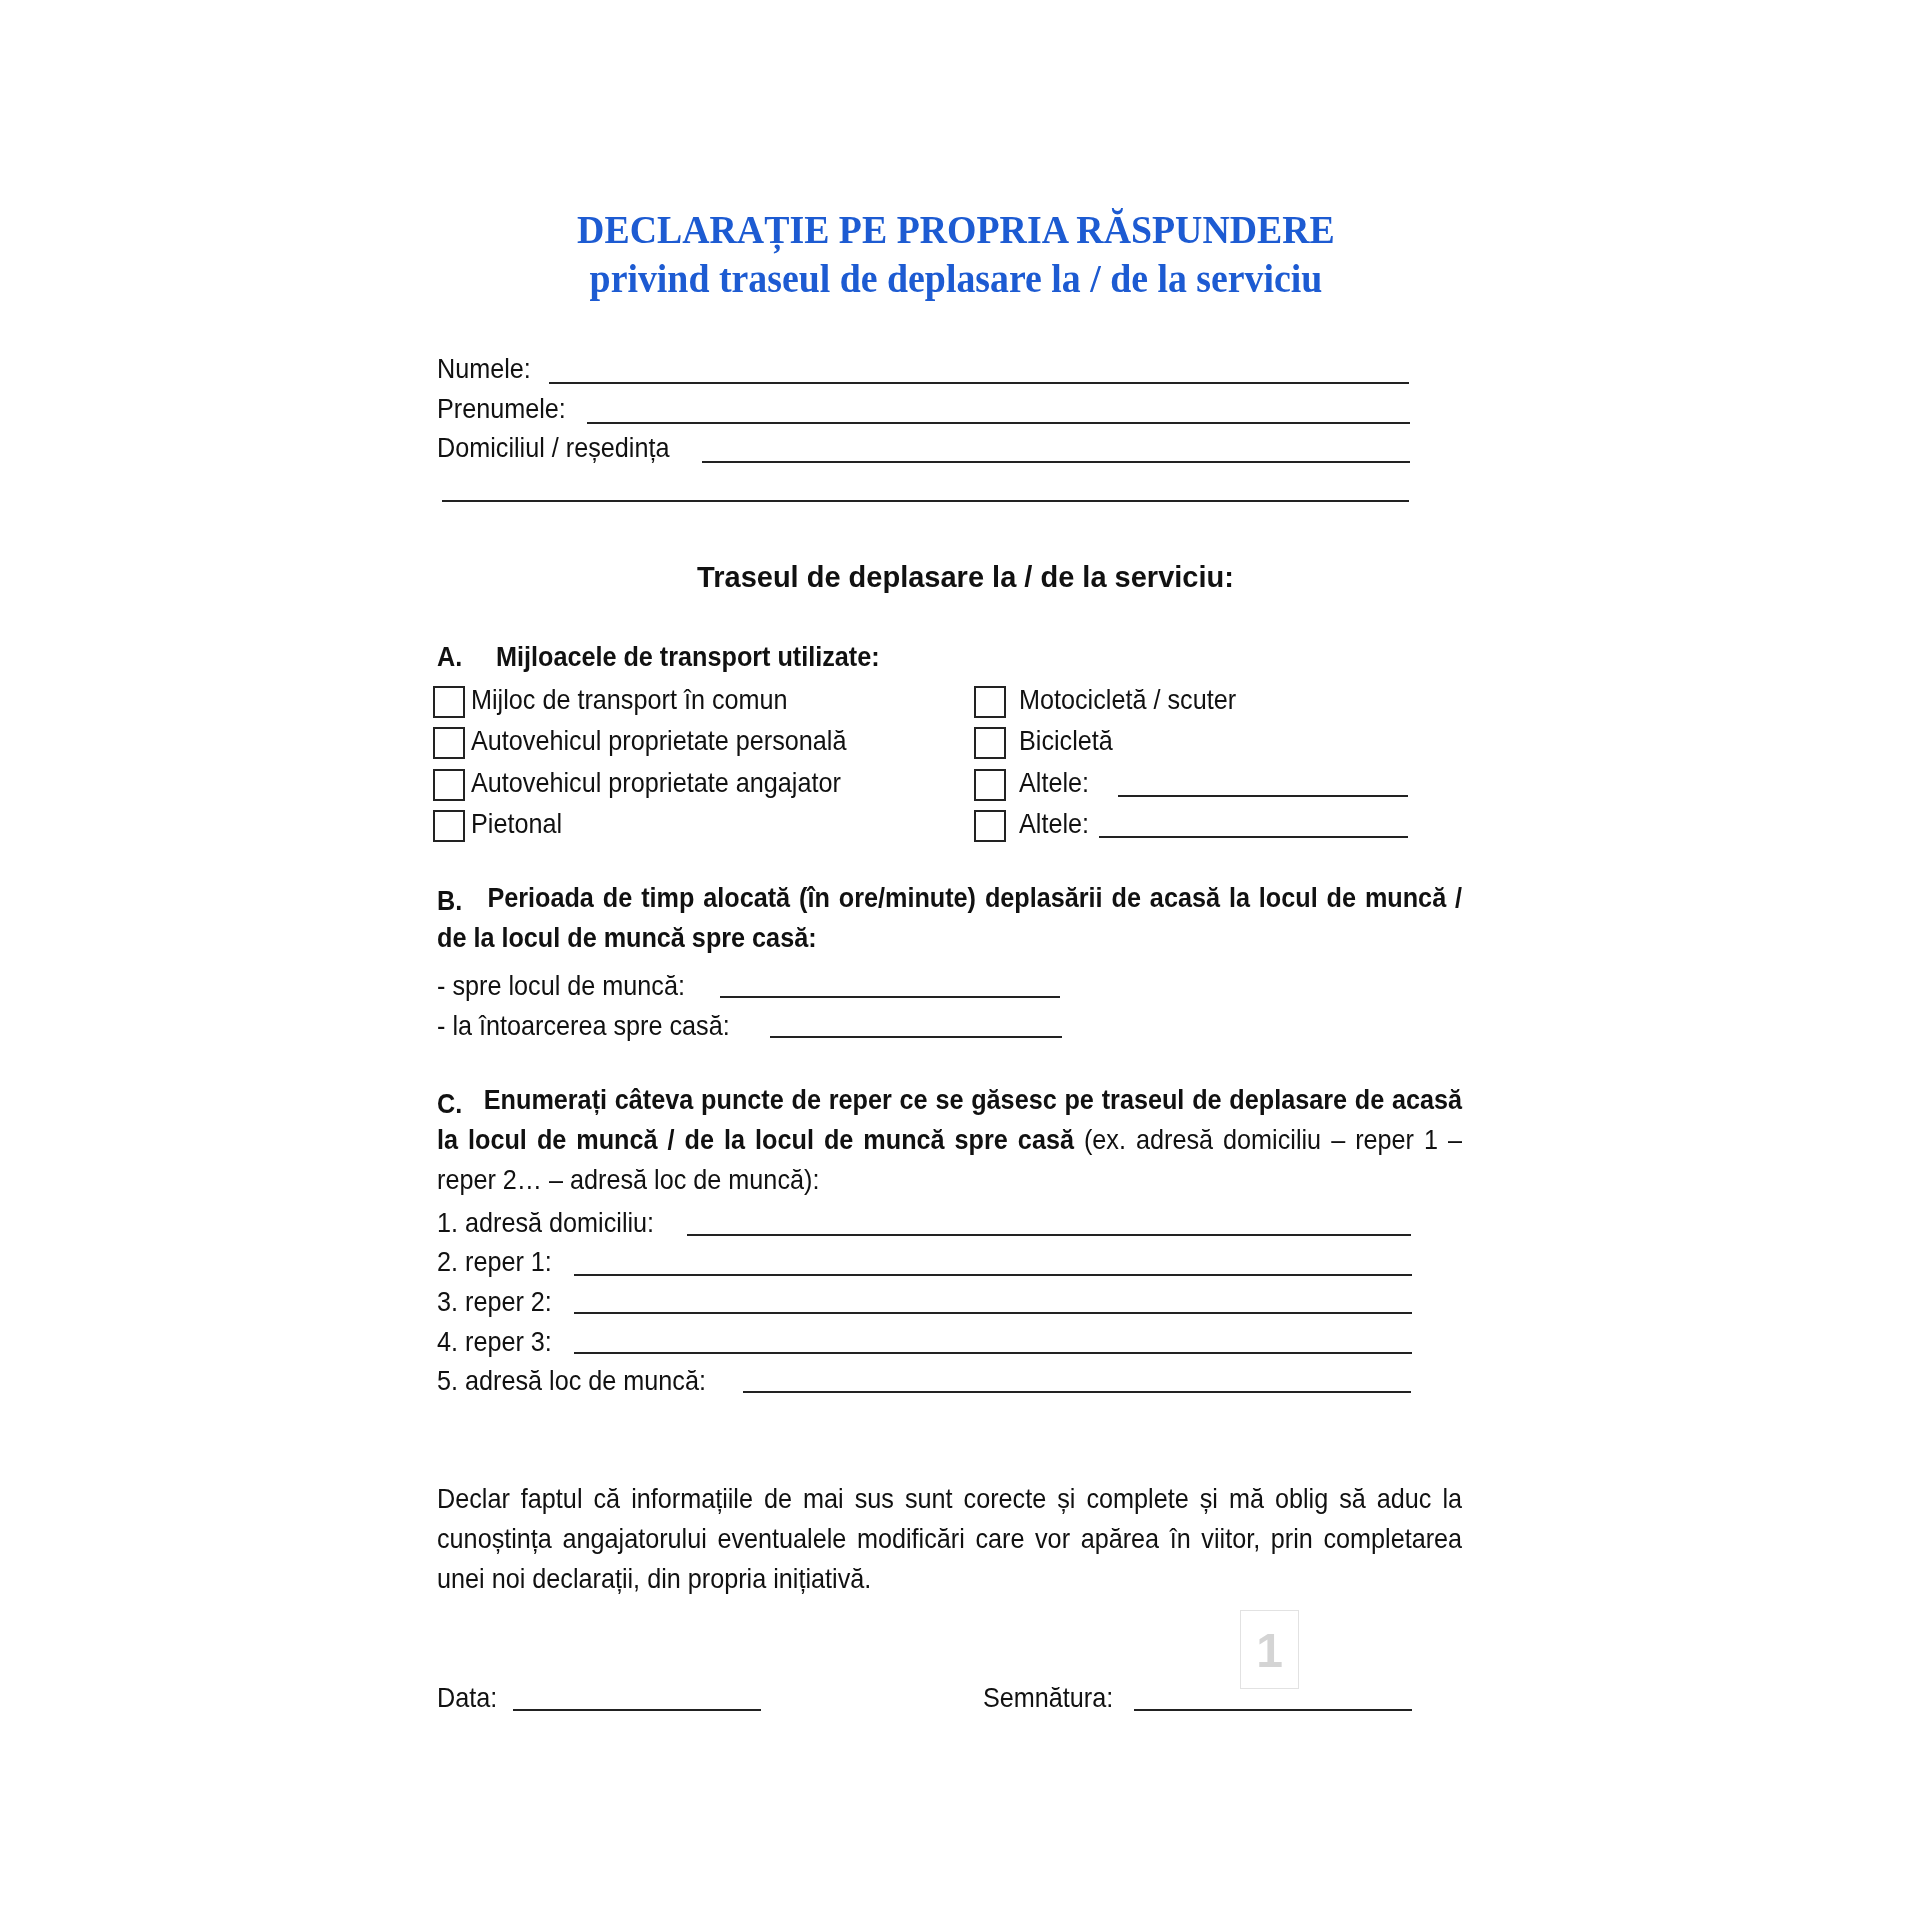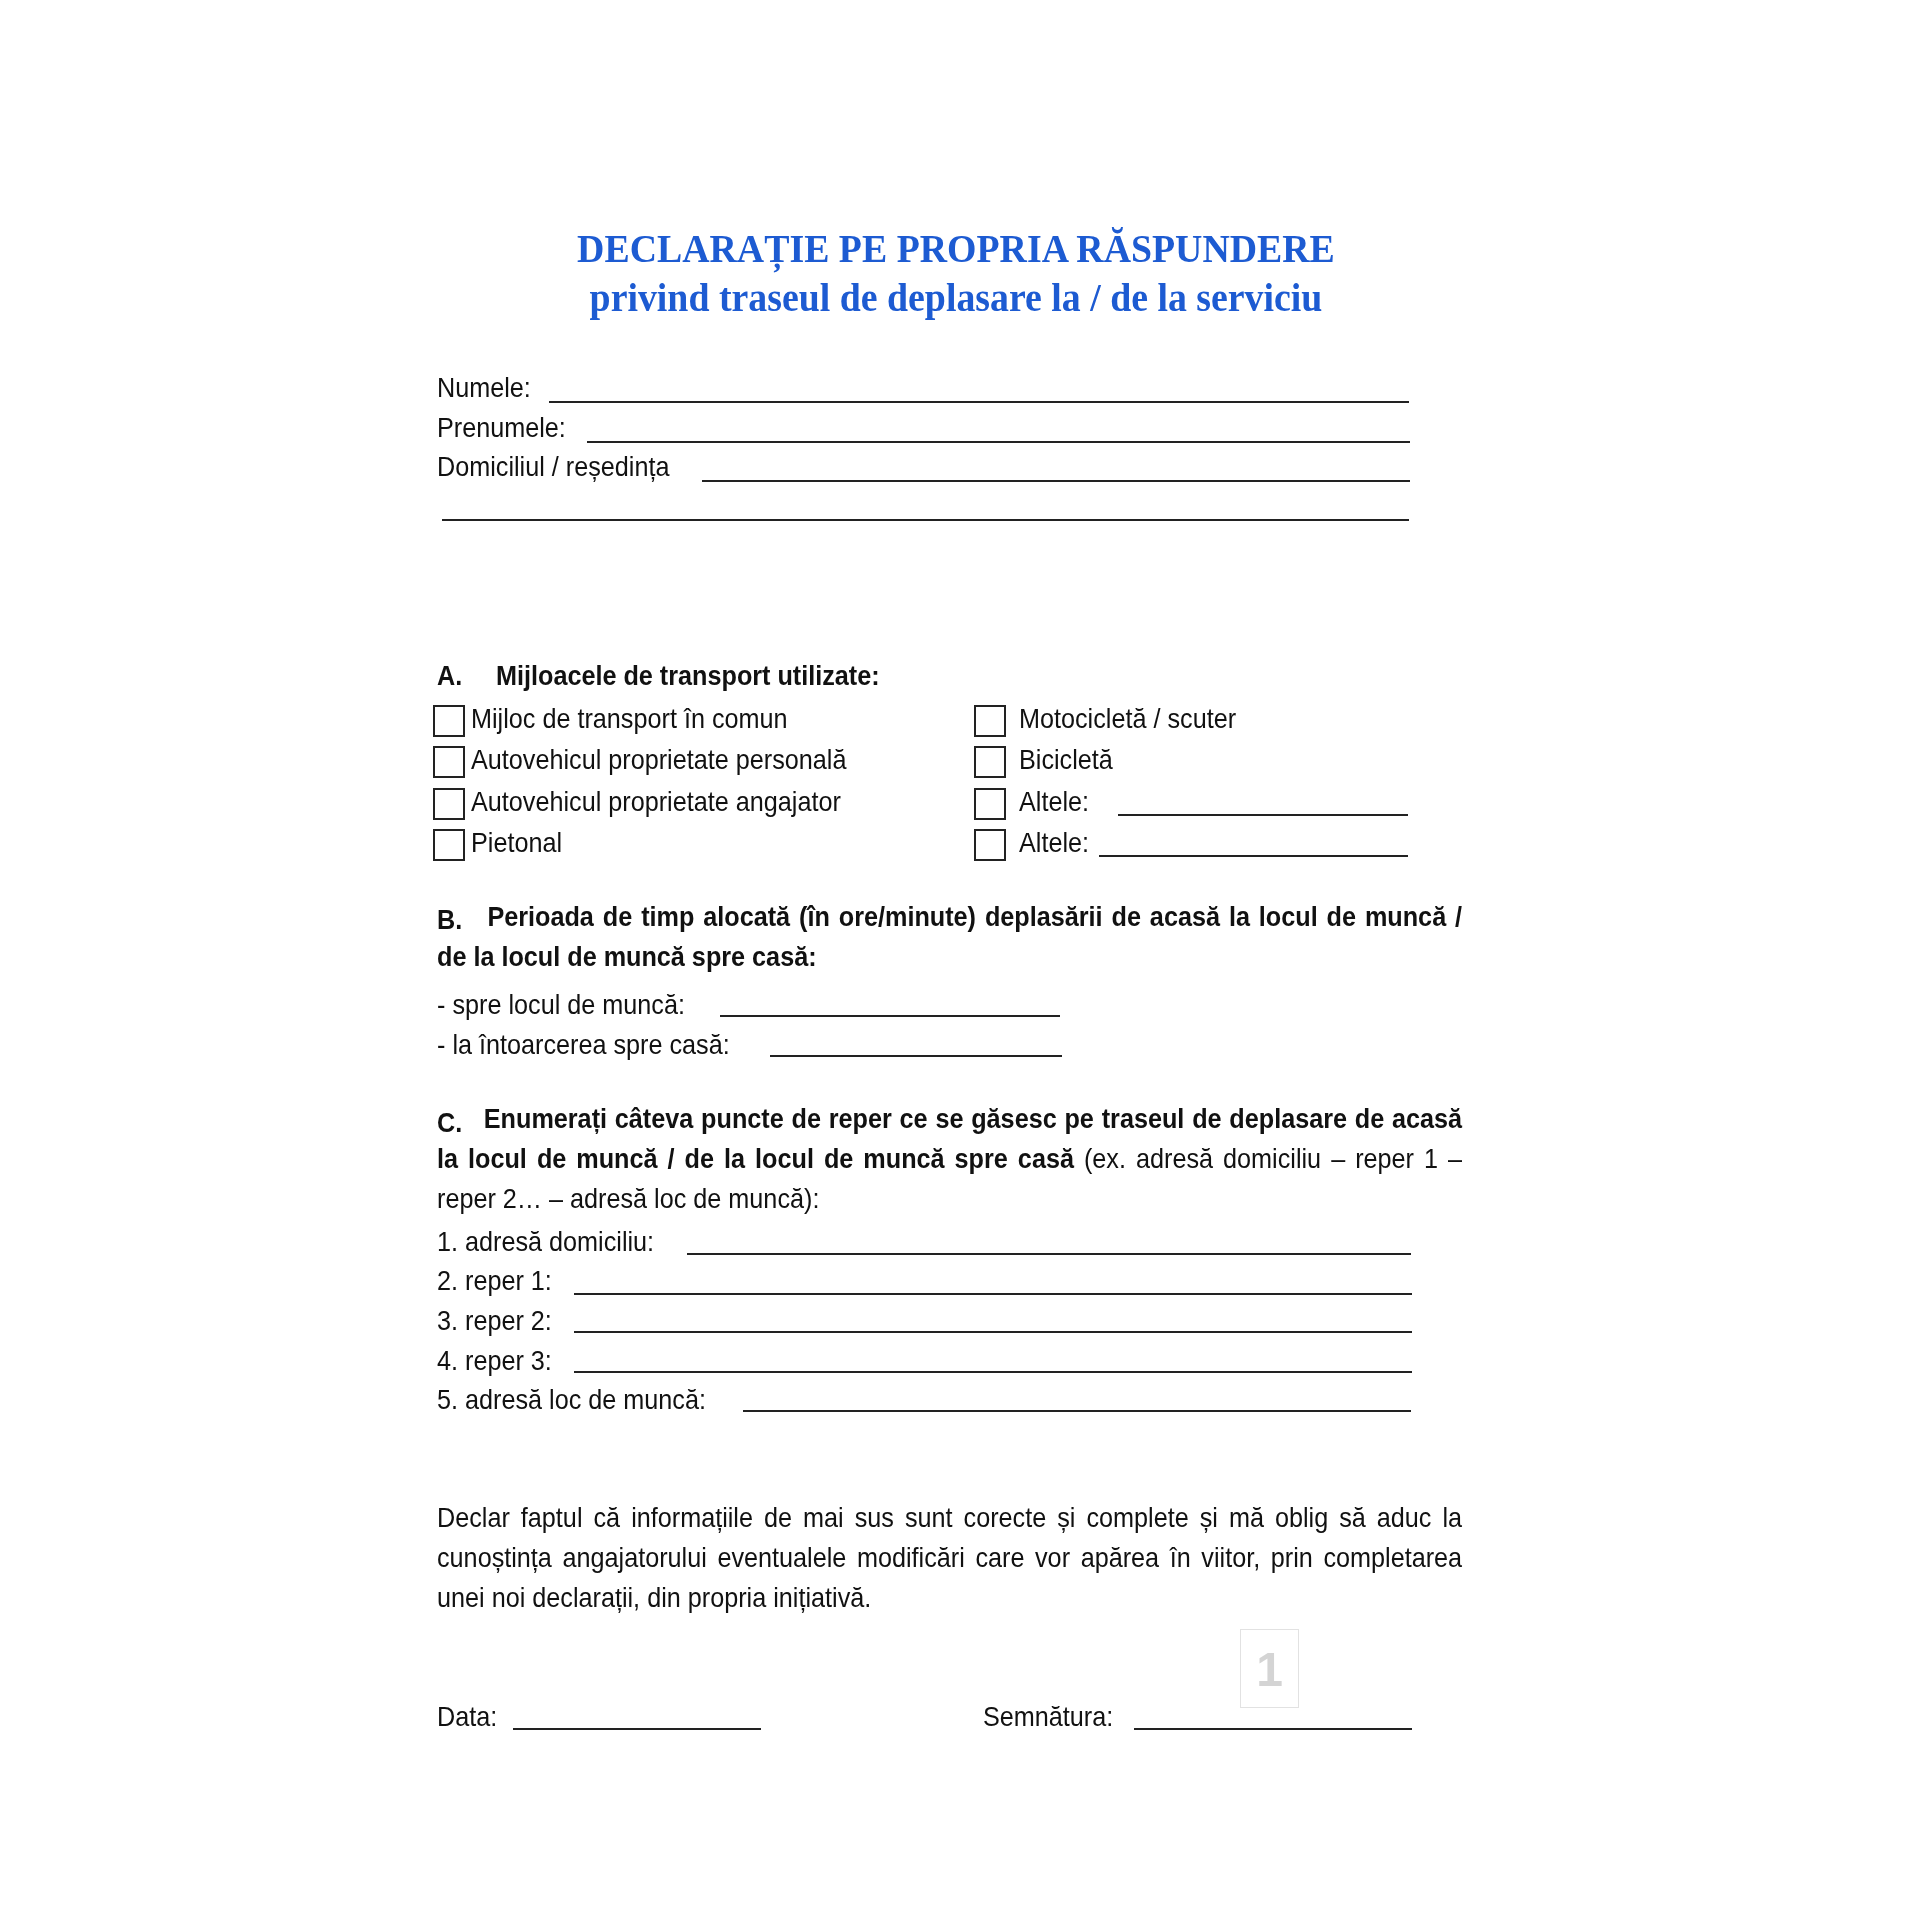--- a/index.html
+++ b/index.html
@@ -1,17 +1,17 @@
 <!DOCTYPE html>
 <html><head>
 <meta charset="utf-8">
 <style>
   html, body { margin: 0; padding: 0; background: #ffffff; }
   body { width: 1931px; height: 1931px; position: relative; overflow: hidden; }
-  .page { position: absolute; left: 0; top: 0; width: 1931px; height: 1453px; background: #fff; margin-top: 19px; }
+  .page { position: absolute; left: 0; top: 0; width: 1931px; height: 1453px; background: #fff; }
   .abs { position: absolute; white-space: nowrap; }
   .title {
     font-family: "Liberation Serif", "DejaVu Serif", serif;
     font-weight: bold; color: #1d5bd2; font-size: 39px; line-height: 1;
     left: 0; width: 1912px; text-align: center;
     transform-origin: 956px 0; transform: scaleX(0.97);
   }
   .sans {
     font-family: "Liberation Sans", "DejaVu Sans", sans-serif;
     color: #111; font-size: 28px; line-height: 1;
@@ -45,20 +45,21 @@
   <div class="uline" style="left:549px; top:382px; width:860px;"></div>
 
   <div class="abs sans" style="left:437px; top:395px;">Prenumele:</div>
   <div class="uline" style="left:587px; top:422px; width:823px;"></div>
 
   <div class="abs sans" style="left:437px; top:434px;">Domiciliul / reședința</div>
   <div class="uline" style="left:702px; top:461px; width:708px;"></div>
 
   <div class="uline" style="left:442px; top:500px; width:967px;"></div>
 
+  <div class="abs sans bold" style="left:0; width:1931px; text-align:center; top:563px; transform:none; font-size:29px;">Traseul de deplasare la / de la serviciu:</div>
 
   <div class="abs sans bold" style="left:437px; top:643px;">A.</div>
   <div class="abs sans bold" style="left:496px; top:643px;">Mijloacele de transport utilizate:</div>
 
   <div class="cb" style="left:433px; top:686px;"></div>
   <div class="abs sans" style="left:471px; top:686px;">Mijloc de transport în comun</div>
 
   <div class="cb" style="left:433px; top:727px;"></div>
   <div class="abs sans" style="left:471px; top:727px;">Autovehicul proprietate personală</div>
 

